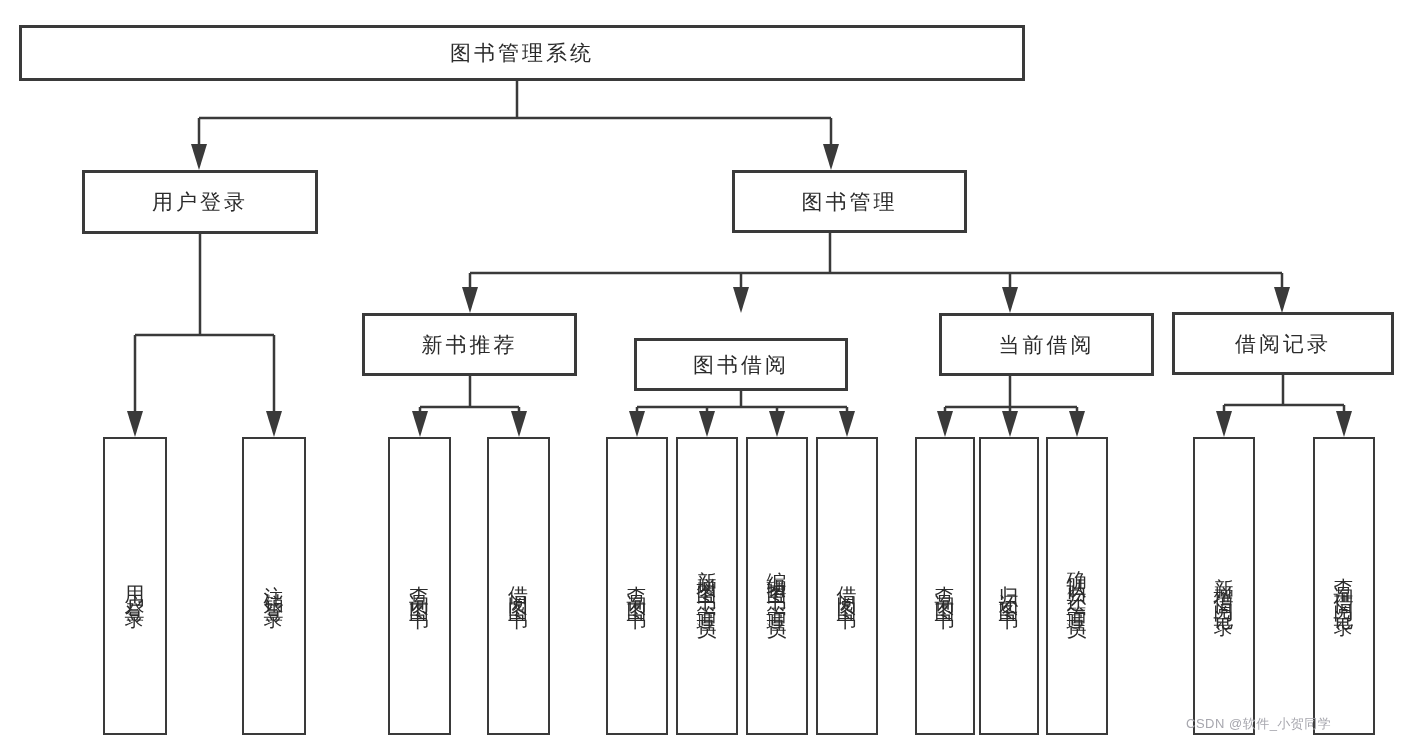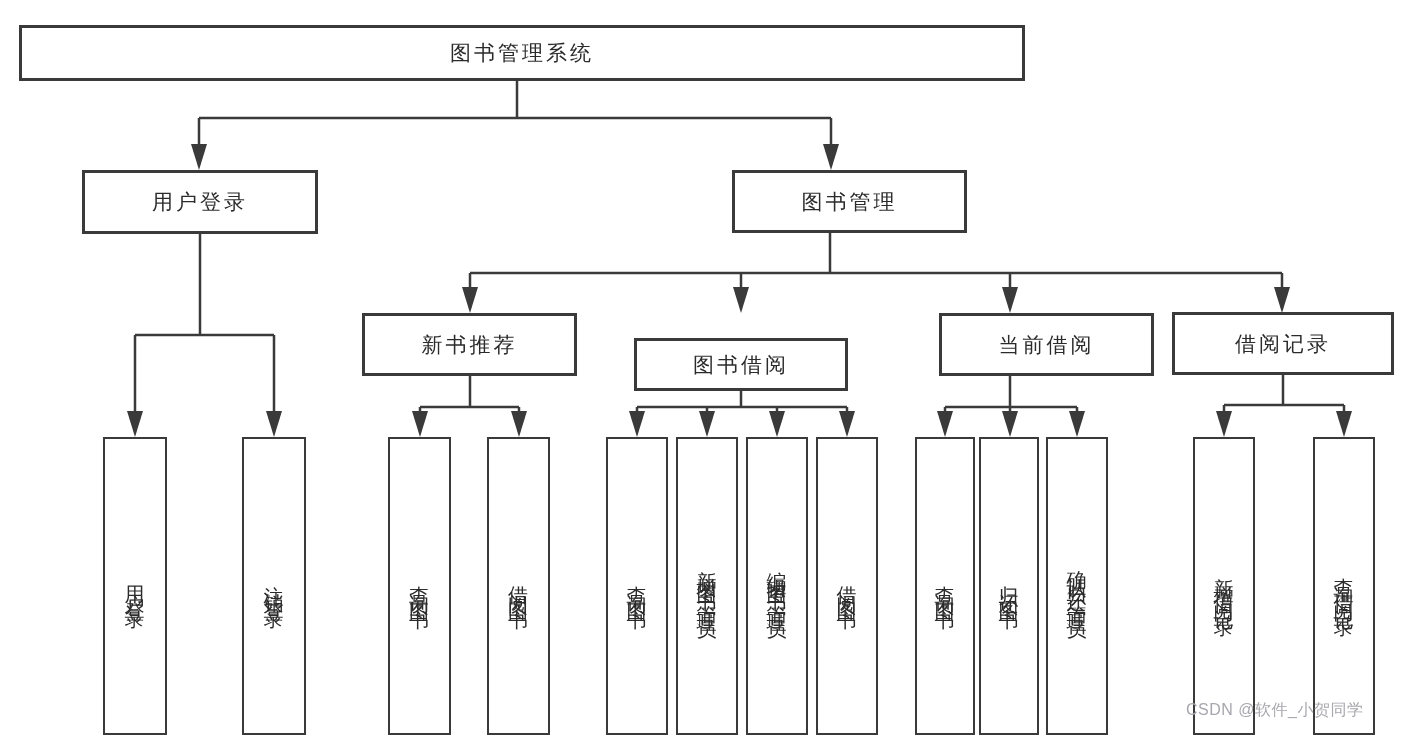--- a/index.html
+++ b/index.html
@@ -39,22 +39,22 @@
     font-size: 20px;
     letter-spacing: 8px;
     line-height: 1.0;
   }
   .v-box.long {
     letter-spacing: 7px;
   }
   #watermark {
     position: absolute;
     left: 1186px;
-    top: 700px;
-    font-size: 16px;
+    top: 715px;
+    font-size: 13px;
     color: #a7a7ae;
     letter-spacing: 0.5px;
     white-space: nowrap;
     z-index: 5;
   }
 </style>
 </head>
 <body>
 
 <div id="canvas">

